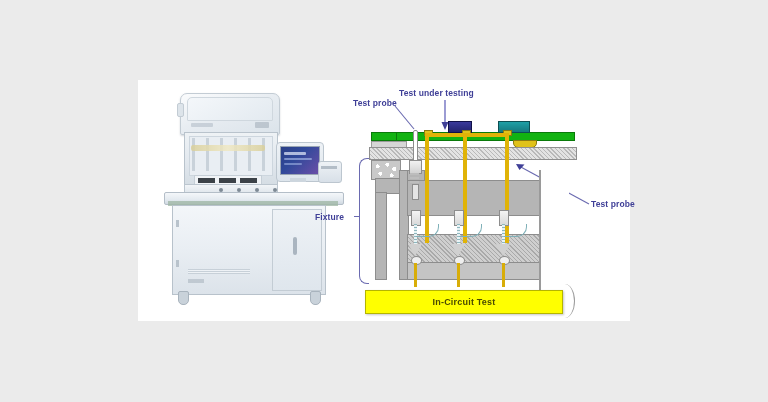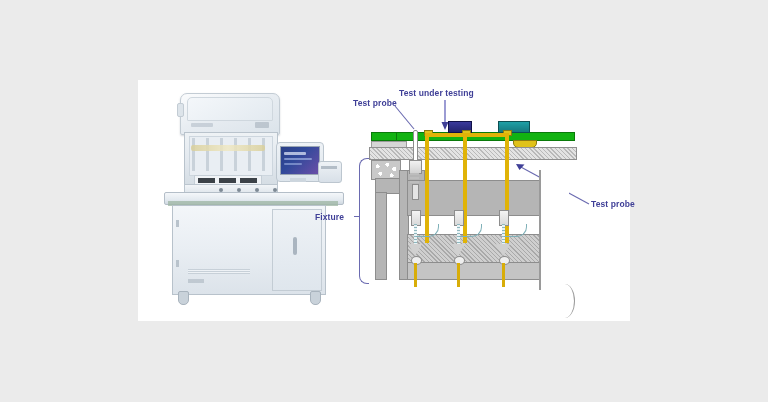--- a/index.html
+++ b/index.html
@@ -340,20 +340,23 @@
       <div class="pb-curve" style="left:151px;top:140px;"></div>
       <div class="pb-cone" style="left:143px;top:160px;"></div>
       <div class="pb-tip" style="left:145.5px;top:172px;"></div>
       <div class="ypin" style="left:148.5px;top:179px;"></div>
     </div>
 
     <div class="d brace"></div>
     <div class="d brace-nub"></div>
 
     <div class="d ict-tear"></div>
+    <div class="d ict">
+      <span>In-Circuit Test</span>
+    </div>
 
     <div class="lbl" style="left:0px;top:14px;">Test probe</div>
 
     <div class="lbl" style="left:46px;top:4px;">Test under testing</div>
 
     <div class="lbl" style="left:238px;top:115px;">Test probe</div>
 
     <div class="lbl" style="left:-38px;top:128px;">Fixture</div>
 
   </div>

